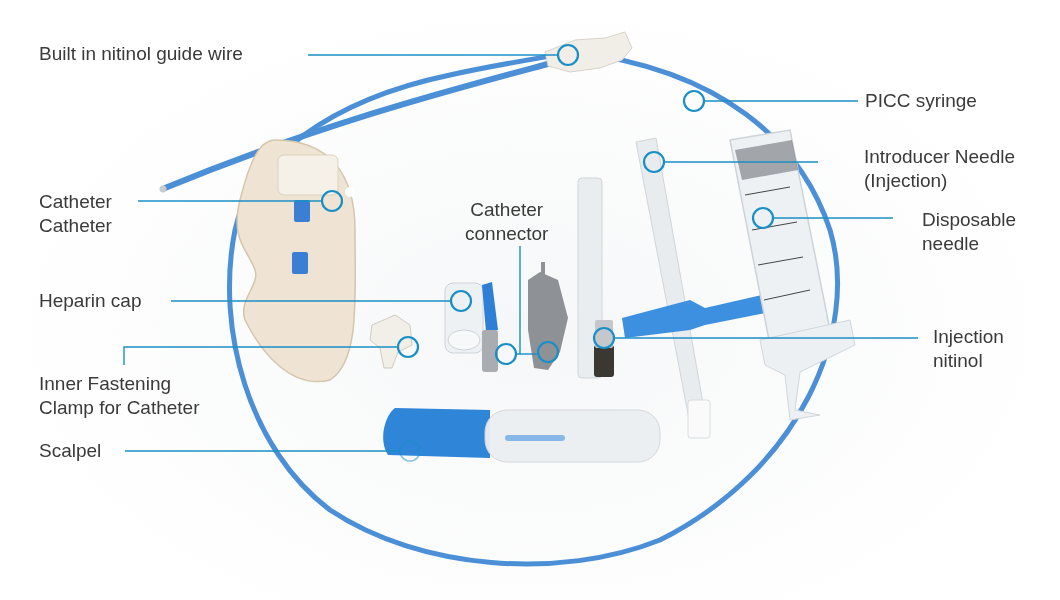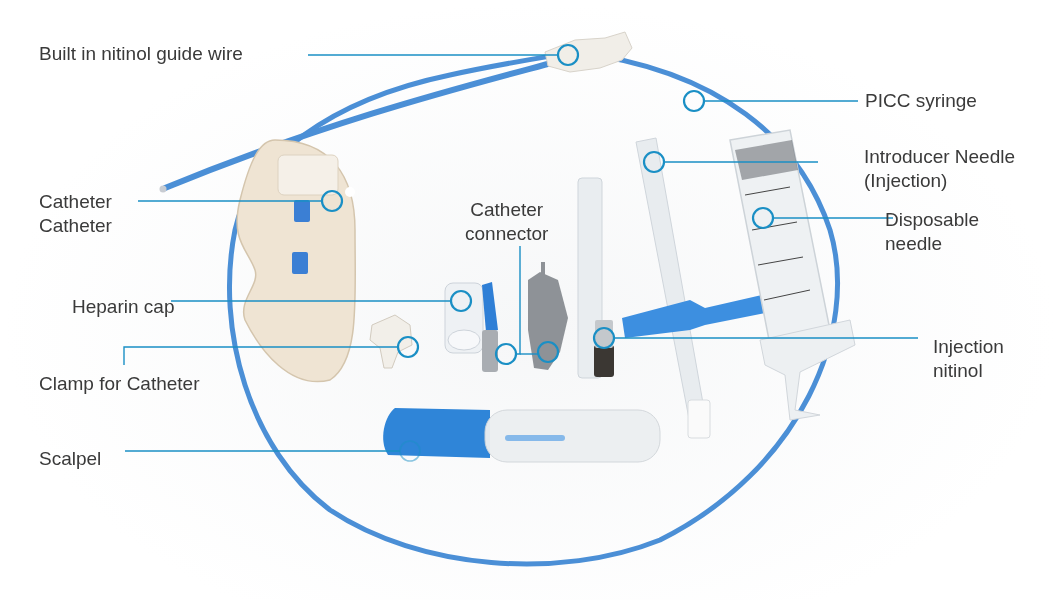--- a/index.html
+++ b/index.html
@@ -126,38 +126,39 @@
   <div class="label" style="left:39px; top:42px;">
     <span>Built in nitinol guide wire</span>
   </div>
   <div class="label" style="left:865px; top:89px;">
     <span>PICC syringe</span>
   </div>
   <div class="label" style="left:828px; top:145px;margin-left:36px;">
     <span>Introducer Needle</span>
     <span>(Injection)</span>
   </div>
-  <div class="label" style="left:885px; top:208px;">
+  <div class="label" style="left:922px; top:208px;">
     <span>Disposable</span>
     <span>needle</span>
   </div>
   <div class="label" style="left:39px; top:190px;">
     <span>Catheter</span>
     <span>Catheter</span>
   </div>
   <div class="label center" style="left:465px; top:198px;">
     <span>Catheter</span>
     <span>connector</span>
   </div>
-  <div class="label" style="left:39px; top:295px;margin-left:33px;">
+  <div class="label" style="left:39px; top:289px;">
     <span>Heparin cap</span>
   </div>
-  <div class="label" style="left:933px; top:325px;margin-top:10px;">
+  <div class="label" style="left:933px; top:325px;">
     <span>Injection</span>
     <span>nitinol</span>
   </div>
   <div class="label" style="left:39px; top:372px;">
+    <span>Inner Fastening</span>
     <span>Clamp for Catheter</span>
   </div>
-  <div class="label" style="left:39px; top:439px;margin-top:8px;">
+  <div class="label" style="left:39px; top:439px;">
     <span>Scalpel</span>
   </div>
 </div>
 
 </body></html>

